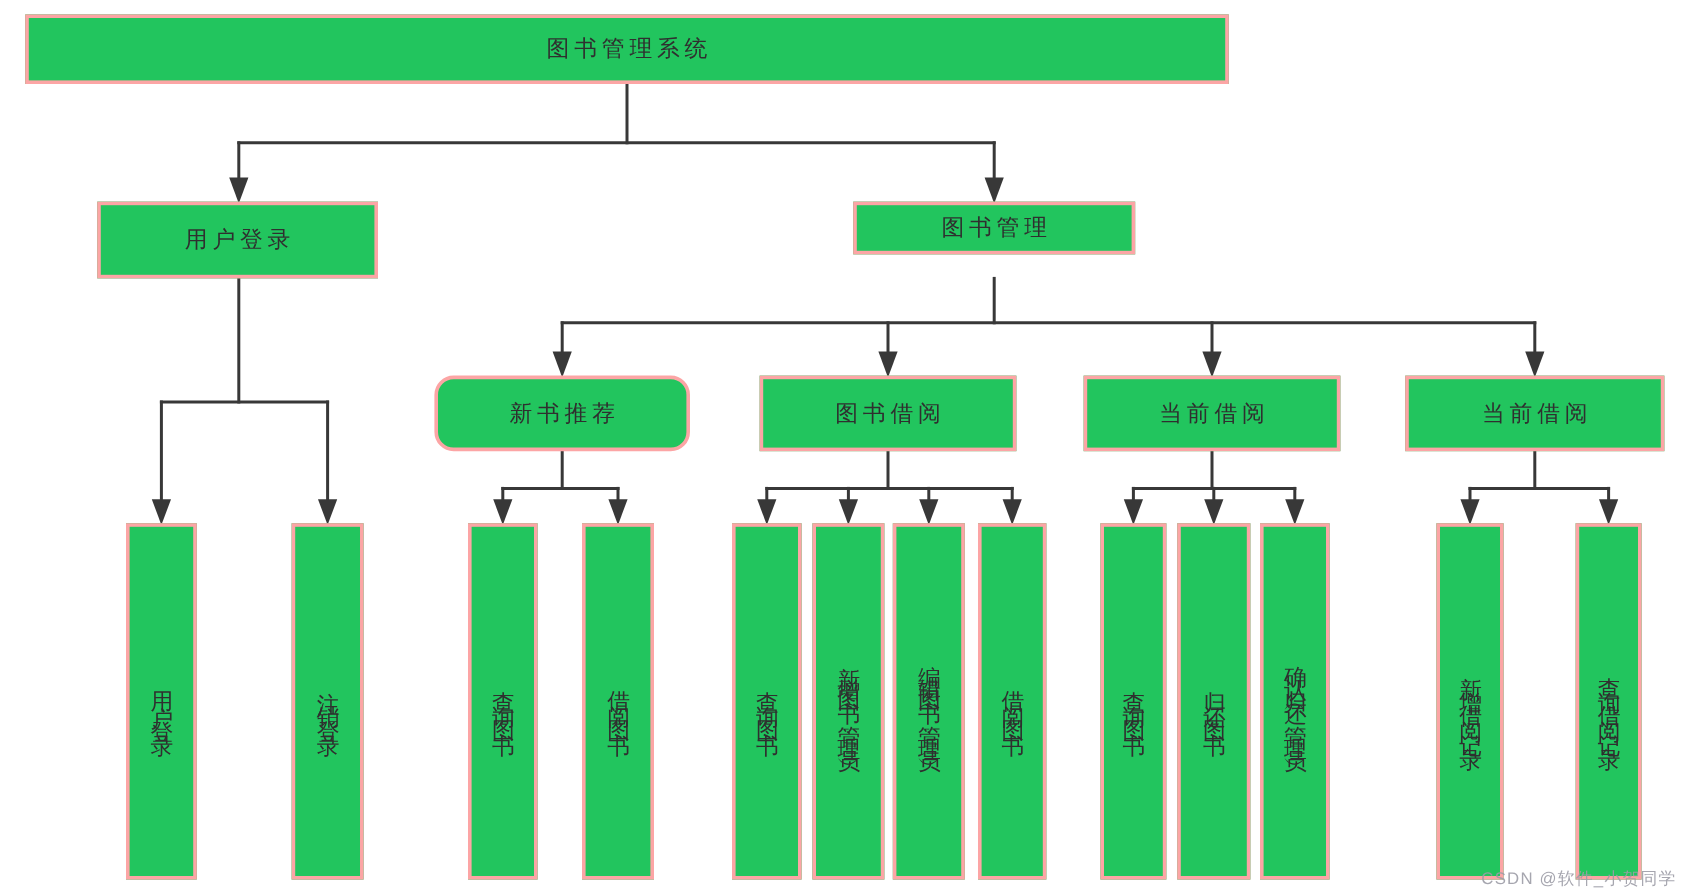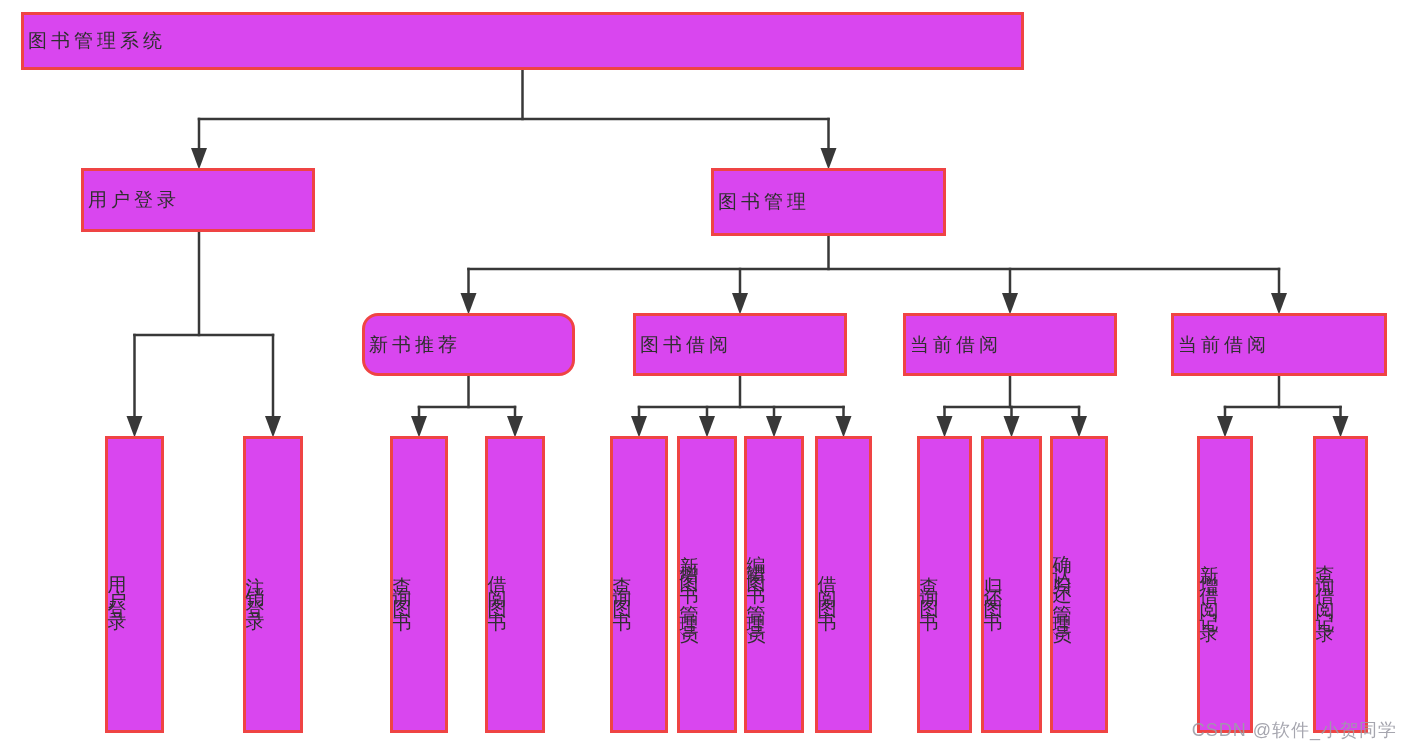--- a/index.html
+++ b/index.html
@@ -11,45 +11,46 @@
   #canvas {
     position: relative;
     width: 1405px;
     height: 747px;
     background: #ffffff;
     overflow: hidden;
   }
   #canvas > svg { position: absolute; left: 0; top: 0; }
   .box {
     position: absolute;
-    background: #d946ef;
-    border: 3px solid #ef4444;
+    background: #22c55e;
+    border: 3px solid #fca5a5;
     display: flex;
     align-items: center;
+    justify-content: center;
     font-size: 19px;
     color: #2f2f2f;
   }
   .hbox .label {
     letter-spacing: 4px;
     text-indent: 4px;
     white-space: nowrap;
   }
   .vbox .label {
     writing-mode: vertical-rl;
     text-orientation: mixed;
     letter-spacing: 12px;
     line-height: 1;
     white-space: nowrap;
   }
   .vbox.tight .label { letter-spacing: 10px; }
   .watermark {
     position: absolute;
     right: 8px;
     bottom: 5px;
-    font-size: 18px;
+    font-size: 14px;
     letter-spacing: 1px;
     color: rgba(156, 156, 166, 0.9);
     z-index: 5;
     white-space: nowrap;
   }
 </style>
 </head>
 <body>
 
 <div id="canvas">
@@ -123,21 +124,21 @@
     </g>
   </svg>
 
   <div class="box hbox" style="left:21px; top:12px; width:1003px; height:58px;">
     <span class="label">图书管理系统</span>
   </div>
 
   <div class="box hbox" style="left:81px; top:168px; width:234px; height:64px;">
     <span class="label">用户登录</span>
   </div>
-  <div class="box hbox" style="left:711px; top:168px; width:235px; height:68px;">
+  <div class="box hbox" style="left:711px; top:168px; width:235px; height:44px;">
     <span class="label">图书管理</span>
   </div>
 
   <div class="box hbox" style="left:362px; top:313px; width:213px; height:63px;border-radius:16px;">
     <span class="label">新书推荐</span>
   </div>
   <div class="box hbox" style="left:633px; top:313px; width:214px; height:63px;">
     <span class="label">图书借阅</span>
   </div>
   <div class="box hbox" style="left:903px; top:313px; width:214px; height:63px;">

